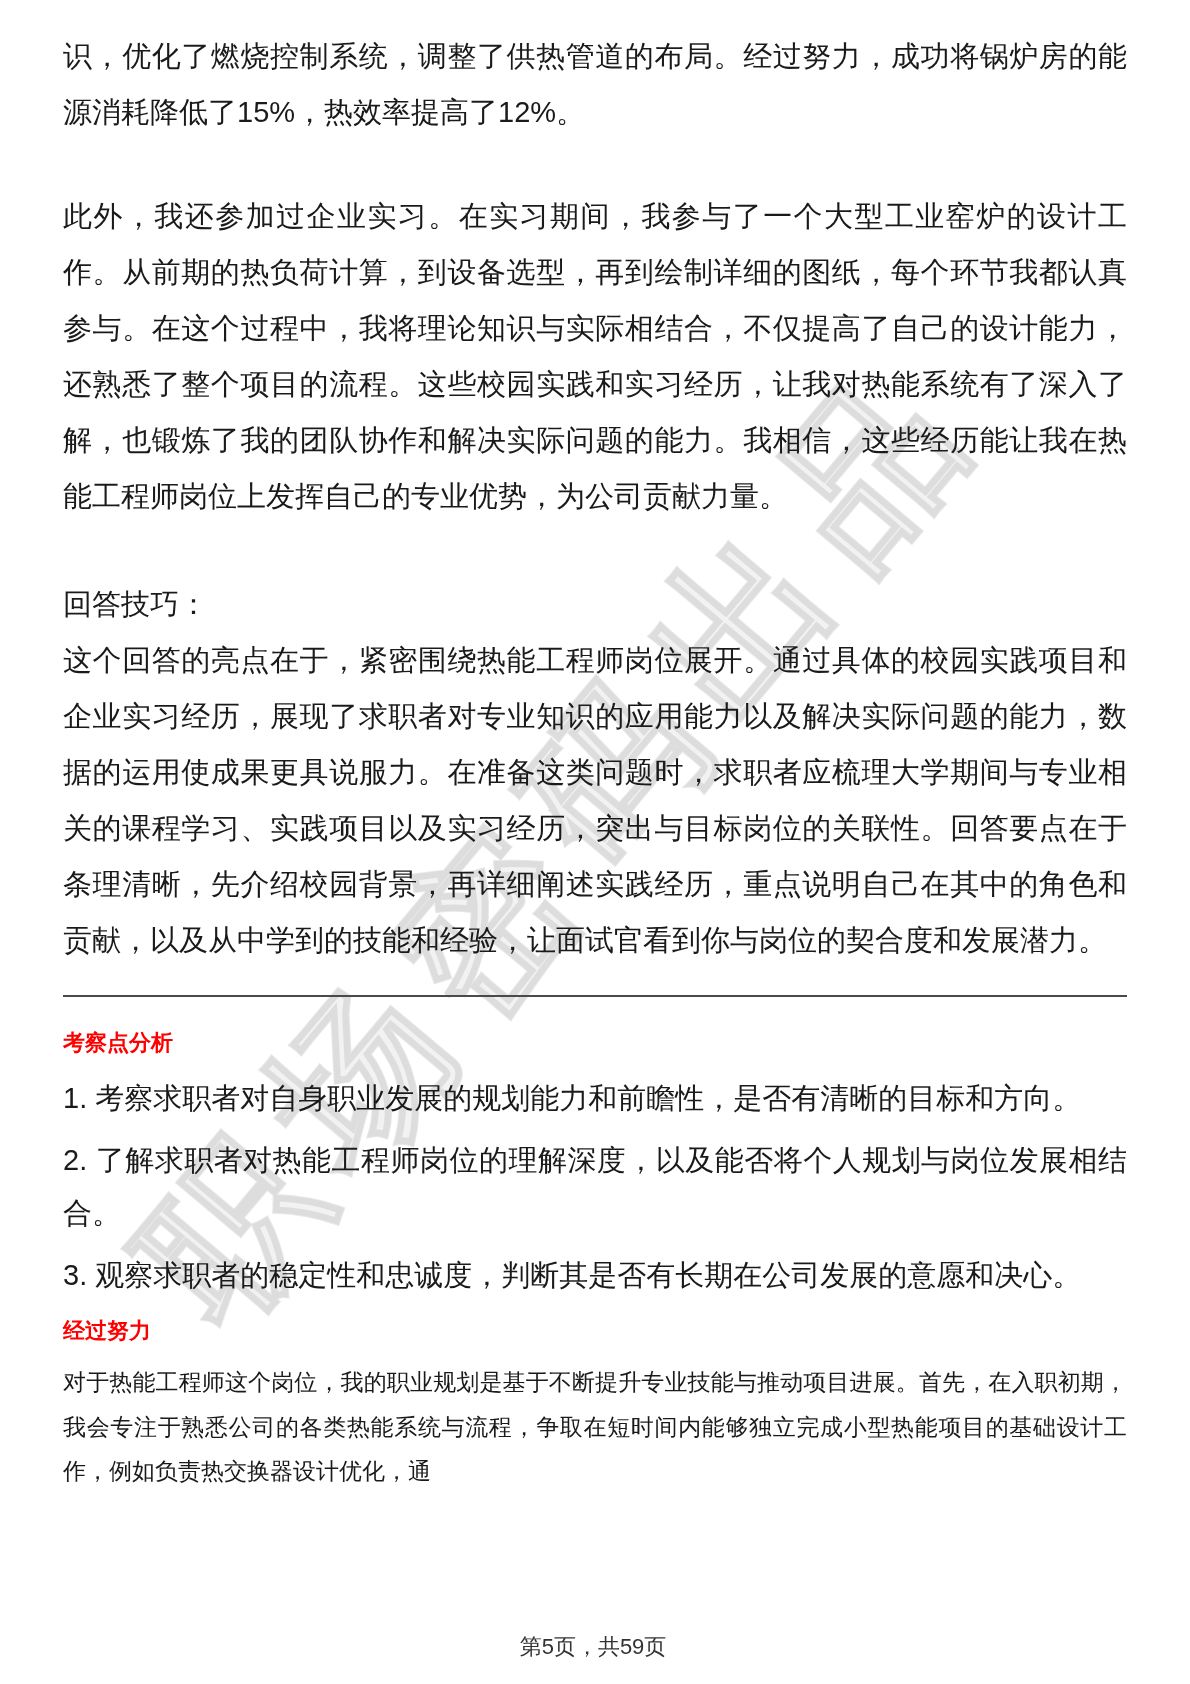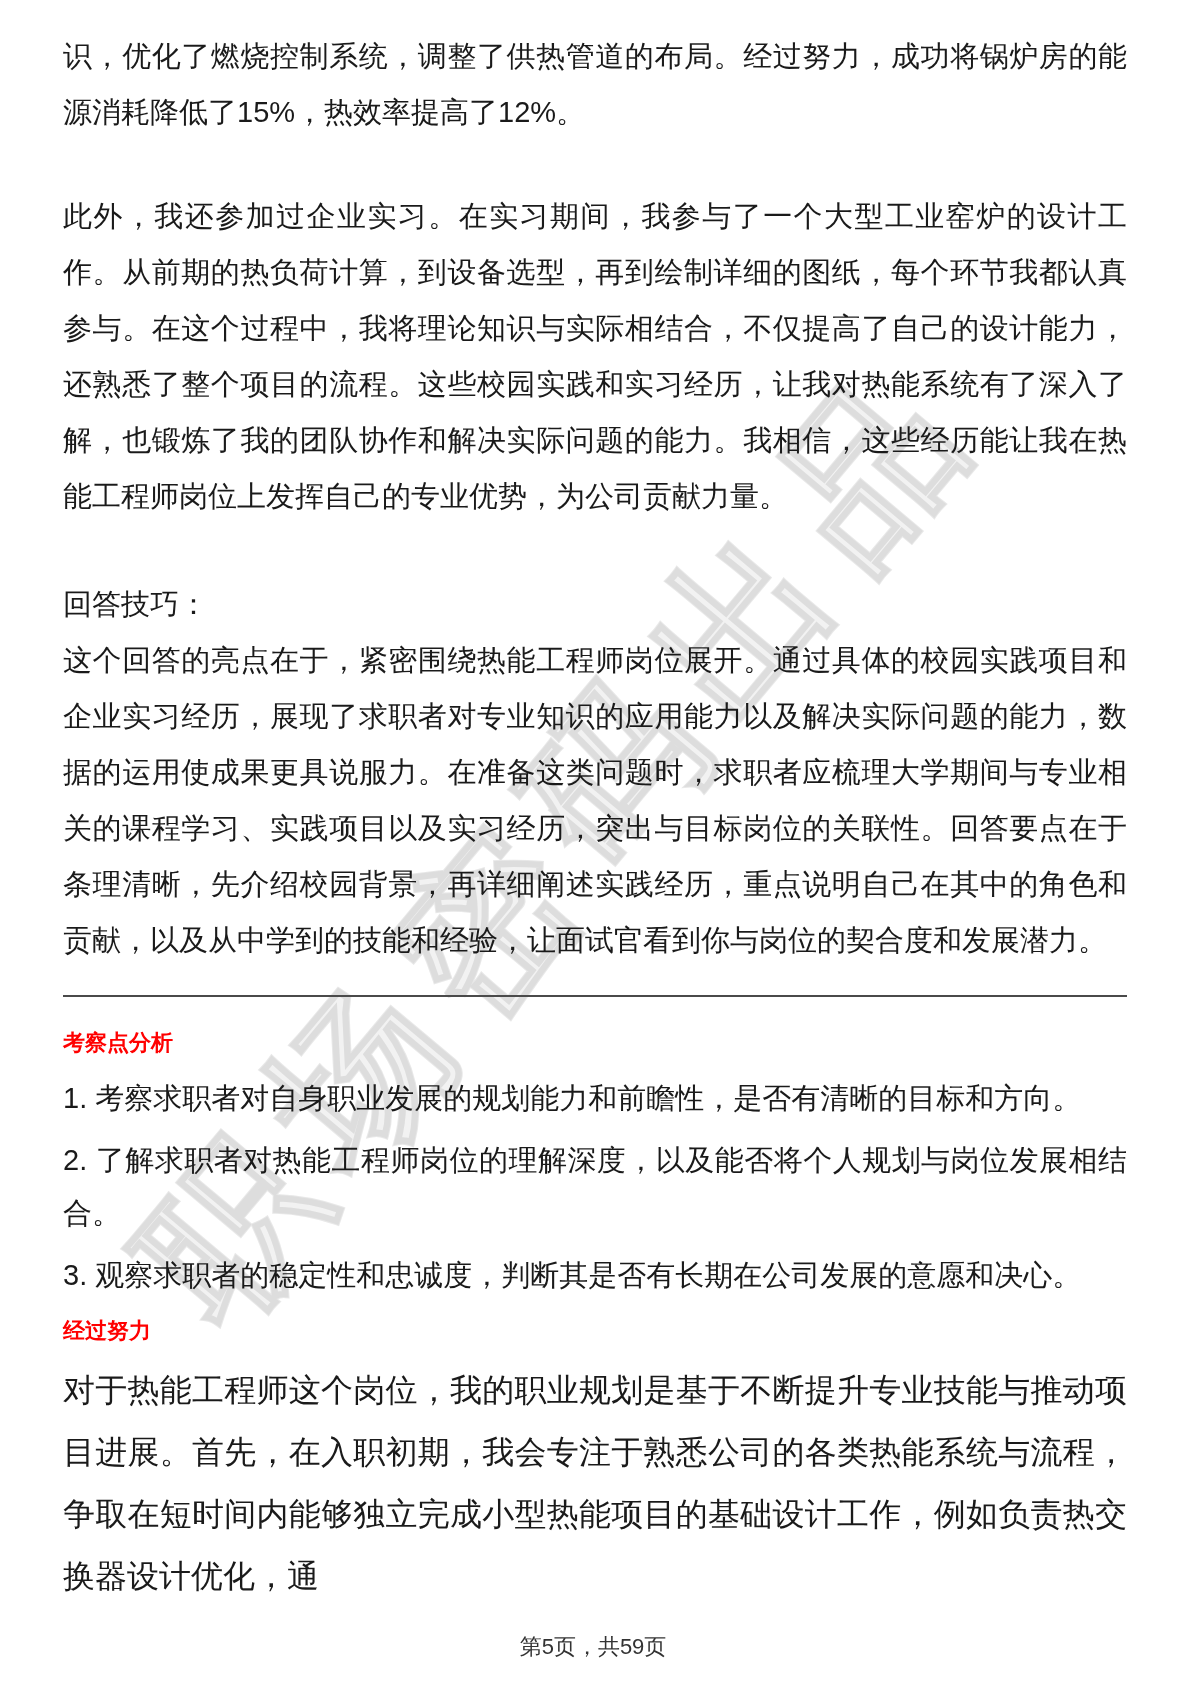--- a/index.html
+++ b/index.html
@@ -52,21 +52,21 @@
     margin: 8px 0 10px 0;
   }
   .list-item {
     font-size: 29px;
     line-height: 1.85;
     text-align: justify;
     margin: 0 0 8px 0;
     color: #1a1a1a;
   }
   .answer-para {
-    font-size: 32px;
+    font-size: 23px;
     line-height: 1.93;
     text-align: justify;
     margin: 10px 0 0 0;
     color: #1a1a1a;
   }
   .footer {
     position: absolute;
     left: 0;
     right: 4px;
     bottom: 22px;

